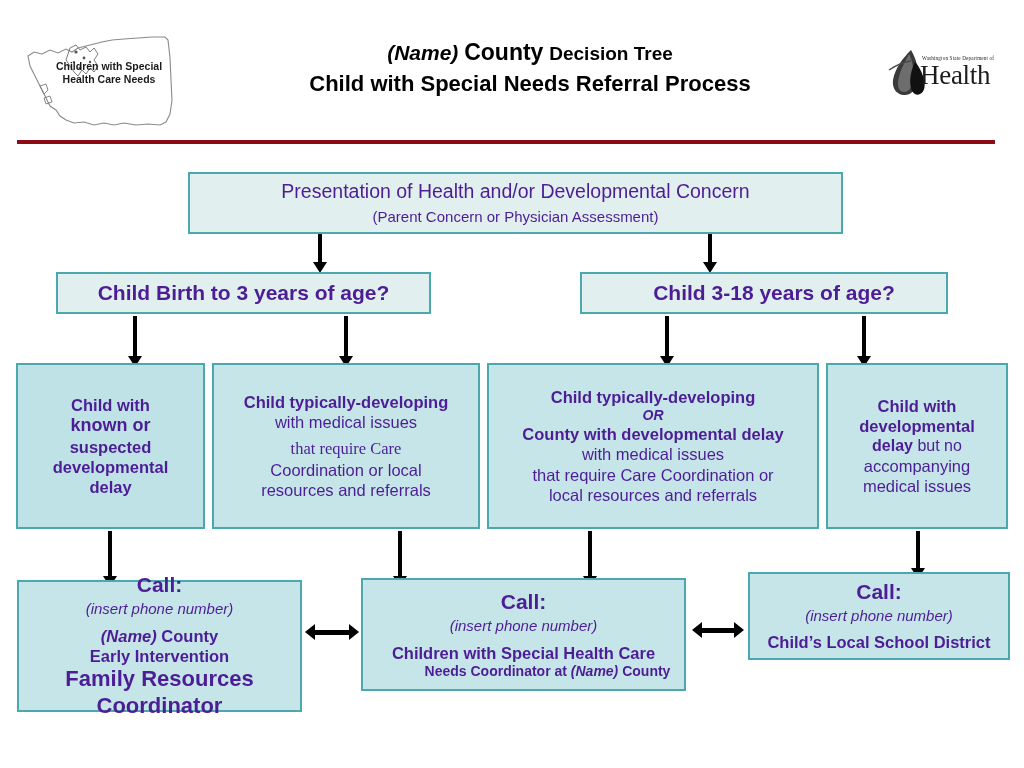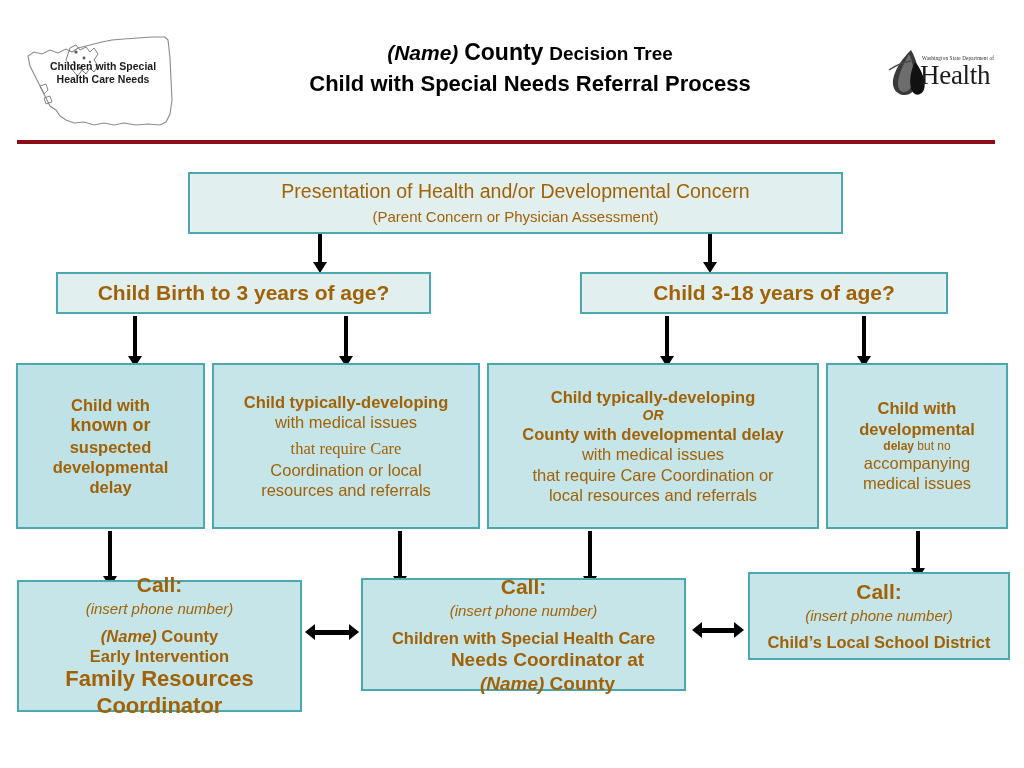--- a/index.html
+++ b/index.html
@@ -23,21 +23,21 @@
     width: 1024px; height: 150px;
   }
   #wa-logo {
     position: absolute;
     left: 20px; top: 28px;
     width: 160px; height: 105px;
   }
   #wa-logo svg { display:block; }
   #wa-logo-caption {
     position: absolute;
-    left: 48px; top: 60px;
+    left: 54px; top: 60px;
     width: 110px;
     text-align: center;
     font-size: 10.5px;
     font-weight: bold;
     line-height: 1.25;
     color: #1a1a1a;
   }
   #title-block {
     position: absolute;
     left: 220px; top: 38px;
@@ -85,21 +85,21 @@
     position: absolute;
     box-sizing: border-box;
     border: 2.5px solid #4aa8ae;
     background: #d7eced;
     display: flex;
     flex-direction: column;
     justify-content: center;
     align-items: center;
     text-align: center;
     line-height: 1.22;
-    color: #a16207;
+    color: #4c1d95;
   }
   .box.pale  { background: #e2efef; }
   .box.deep  { background: #bfe2e6; }
   .box.mid   { background: #c6e5e8; }
 
   .box .ln { display:block; }
   .b  { font-weight: bold; }
   .i  { font-style: italic; }
   .bi { font-weight: bold; font-style: italic; }
 
@@ -250,21 +250,21 @@
   <span class="ln bi" style="font-size:14px;">OR</span>
   <span class="ln b" style="font-size:16.5px;">County with developmental delay</span>
   <span class="ln" style="font-size:16.5px;">with medical issues</span>
   <span class="ln" style="font-size:16.5px;">that require Care Coordination or</span>
   <span class="ln" style="font-size:16.5px;">local resources and referrals</span>
 </div>
 
 <div class="box mid" style="left:826px; top:363px; width:182px; height:166px; padding:2px 7px;">
   <span class="ln b" style="font-size:16.5px;">Child with</span>
   <span class="ln b" style="font-size:16.5px;">developmental</span>
-  <span class="ln" style="font-size:12px;"><span class="b">delay</span><span> but no</span></span>
+  <span class="ln" style="font-size:16px;"><span class="b">delay</span><span> but no</span></span>
   <span class="ln" style="font-size:16.5px;">accompanying</span>
   <span class="ln" style="font-size:16.5px;">medical issues</span>
 </div>
 
 <div class="arrow-v" style="left:110px; top:531px;">
   <div class="shaft" style="height:47px;"></div>
   <div class="head" style="top:45px;"></div>
 </div>
 <div class="arrow-v" style="left:400px; top:531px;">
   <div class="shaft" style="height:47px;"></div>
@@ -284,21 +284,21 @@
   <span class="ln i" style="font-size:15px; margin-top:2px;">(insert phone number)</span>
   <span class="ln" style="font-size:16.5px; margin-top:8px;"><span class="bi">(Name)</span><span class="b"> County</span></span>
   <span class="ln b" style="font-size:16.5px;">Early Intervention</span>
   <span class="ln b" style="font-size:22px;">Family Resources Coordinator</span>
 </div>
 
 <div class="box mid" style="left:361px; top:578px; width:325px; height:113px; padding:4px 6px;">
   <span class="ln b" style="font-size:21px;">Call:</span>
   <span class="ln i" style="font-size:15px; margin-top:2px;">(insert phone number)</span>
   <span class="ln b" style="font-size:16.5px; margin-top:8px;">Children with Special Health Care</span>
-  <span class="ln" style="font-size:19px;padding-left:48px;"><span class="b">Needs Coordinator at </span><span class="bi">(Name)</span><span class="b"> County</span></span>
+  <span class="ln" style="font-size:14px;padding-left:48px;"><span class="b">Needs Coordinator at </span><span class="bi">(Name)</span><span class="b"> County</span></span>
 </div>
 
 <div class="box mid" style="left:748px; top:572px; width:262px; height:88px; padding:4px 6px;">
   <span class="ln b" style="font-size:21px;">Call:</span>
   <span class="ln i" style="font-size:15px; margin-top:2px;">(insert phone number)</span>
   <span class="ln b" style="font-size:16.5px; margin-top:7px;">Child’s Local School District</span>
 </div>
 
 <div class="arrow-h2" style="left:305px; top:632px; width:54px;">
   <div class="head-l"></div>

